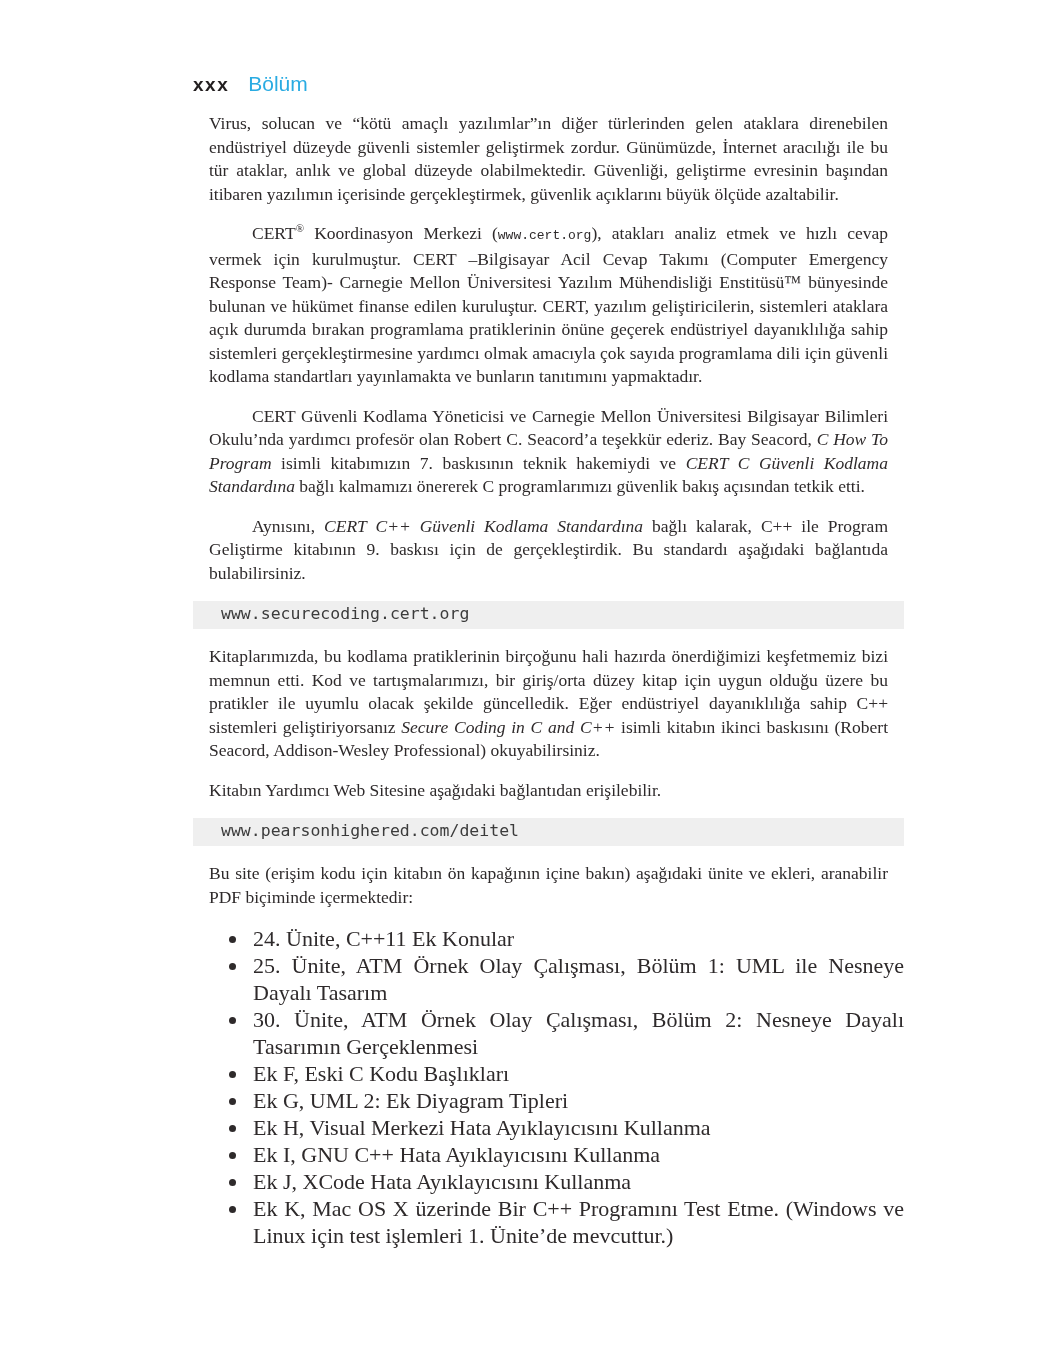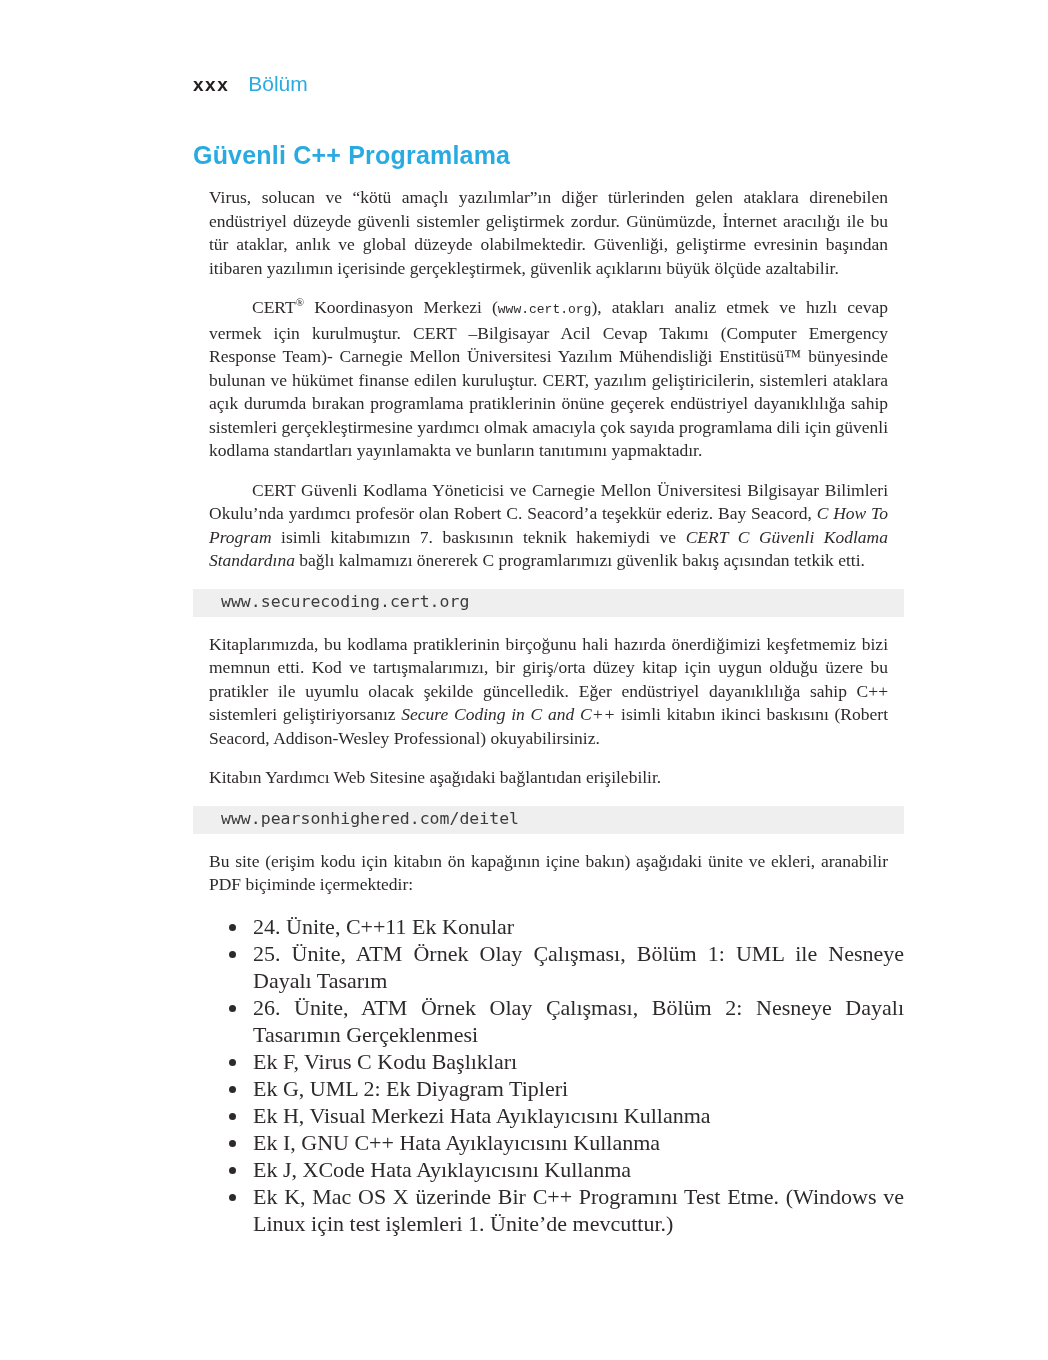--- a/index.html
+++ b/index.html
@@ -79,49 +79,49 @@
 </head>
 <body>
 
 <div class="page">
 
   <header class="page-header">
     <span class="folio">xxx</span>
     <span class="chapter">Bölüm</span>
   </header>
 
-  <h1 class="sec-heading" id="heading-secure">Güvenli C++ Programlama</h1>
 
   <p class="body"><span>Virus, solucan ve “kötü amaçlı yazılımlar”ın diğer türlerinden gelen ataklara direnebilen endüstriyel düzeyde güvenli sistemler geliştirmek zordur. Günümüzde, İnternet aracılığı ile bu tür ataklar, anlık ve global düzeyde olabilmektedir. Güvenliği, geliştirme evresinin başından itibaren yazılımın içerisinde gerçekleştirmek, güvenlik açıklarını büyük ölçüde azaltabilir.</span></p>
 
   <p class="body indent"><span>CERT</span><span class="seg-sup">®</span><span> Koordinasyon Merkezi (</span><span class="seg-mono">www.cert.org</span><span>), atakları analiz etmek ve hızlı cevap vermek için kurulmuştur. CERT –Bilgisayar Acil Cevap Takımı (Computer Emergency Response Team)- Carnegie Mellon Üniversitesi Yazılım Mühendisliği Enstitüsü™ bünyesinde bulunan ve hükümet finanse edilen kuruluştur. CERT, yazılım geliştiricilerin, sistemleri ataklara açık durumda bırakan programlama pratiklerinin önüne geçerek endüstriyel dayanıklılığa sahip sistemleri gerçekleştirmesine yardımcı olmak amacıyla çok sayıda programlama dili için güvenli kodlama standartları yayınlamakta ve bunların tanıtımını yapmaktadır.</span></p>
 
   <p class="body indent"><span>CERT Güvenli Kodlama Yöneticisi ve Carnegie Mellon Üniversitesi Bilgisayar Bilimleri Okulu’nda yardımcı profesör olan Robert C. Seacord’a teşekkür ederiz. Bay Seacord, </span><span class="seg-i">C How To Program</span><span> isimli kitabımızın 7. baskısının teknik hakemiydi ve </span><span class="seg-i">CERT C Güvenli Kodlama Standardına</span><span> bağlı kalmamızı önererek C programlarımızı güvenlik bakış açısından tetkik etti.</span></p>
 
+  <p class="body indent"><span>Aynısını, </span><span class="seg-i">CERT C++ Güvenli Kodlama Standardına</span><span> bağlı kalarak, C++ ile Program Geliştirme kitabının 9. baskısı için de gerçekleştirdik. Bu standardı aşağıdaki bağlantıda bulabilirsiniz.</span></p>
 
   <div class="codeblock">
     <code>www.securecoding.cert.org</code>
   </div>
 
   <p class="body"><span>Kitaplarımızda, bu kodlama pratiklerinin birçoğunu hali hazırda önerdiğimizi keşfetmemiz bizi memnun etti. Kod ve tartışmalarımızı, bir giriş/orta düzey kitap için uygun olduğu üzere bu pratikler ile uyumlu olacak şekilde güncelledik. Eğer endüstriyel dayanıklılığa sahip C++ sistemleri geliştiriyorsanız </span><span class="seg-i">Secure Coding in C and C++</span><span> isimli kitabın ikinci baskısını (Robert Seacord, Addison-Wesley Professional) okuyabilirsiniz.</span></p>
 
 
   <p class="body">Kitabın Yardımcı Web Sitesine aşağıdaki bağlantıdan erişilebilir.</p>
 
   <div class="codeblock">
     <code>www.pearsonhighered.com/deitel</code>
   </div>
 
   <p class="body">Bu site (erişim kodu için kitabın ön kapağının içine bakın) aşağıdaki ünite ve ekleri, aranabilir PDF biçiminde içermektedir:</p>
 
   <ul class="bullets">
       <li>24. Ünite, C++11 Ek Konular</li>
       <li>25. Ünite, ATM Örnek Olay Çalışması, Bölüm 1: UML ile Nesneye Dayalı Tasarım</li>
-      <li>26. Ünite, ATM Örnek Olay Çalışması, Bölüm 2: Nesneye Dayalı Tasarımın Gerçeklenmesi</li>
-      <li>Ek F, Virus C Kodu Başlıkları</li>
+      <li>30. Ünite, ATM Örnek Olay Çalışması, Bölüm 2: Nesneye Dayalı Tasarımın Gerçeklenmesi</li>
+      <li>Ek F, Eski C Kodu Başlıkları</li>
       <li>Ek G, UML 2: Ek Diyagram Tipleri</li>
       <li>Ek H, Visual Merkezi Hata Ayıklayıcısını Kullanma</li>
       <li>Ek I, GNU C++ Hata Ayıklayıcısını Kullanma</li>
       <li>Ek J, XCode Hata Ayıklayıcısını Kullanma</li>
       <li>Ek K, Mac OS X üzerinde Bir C++ Programını Test Etme. (Windows ve Linux için test işlemleri 1. Ünite’de mevcuttur.)</li>
     </ul>
 
 </div>
 
 </body></html>

